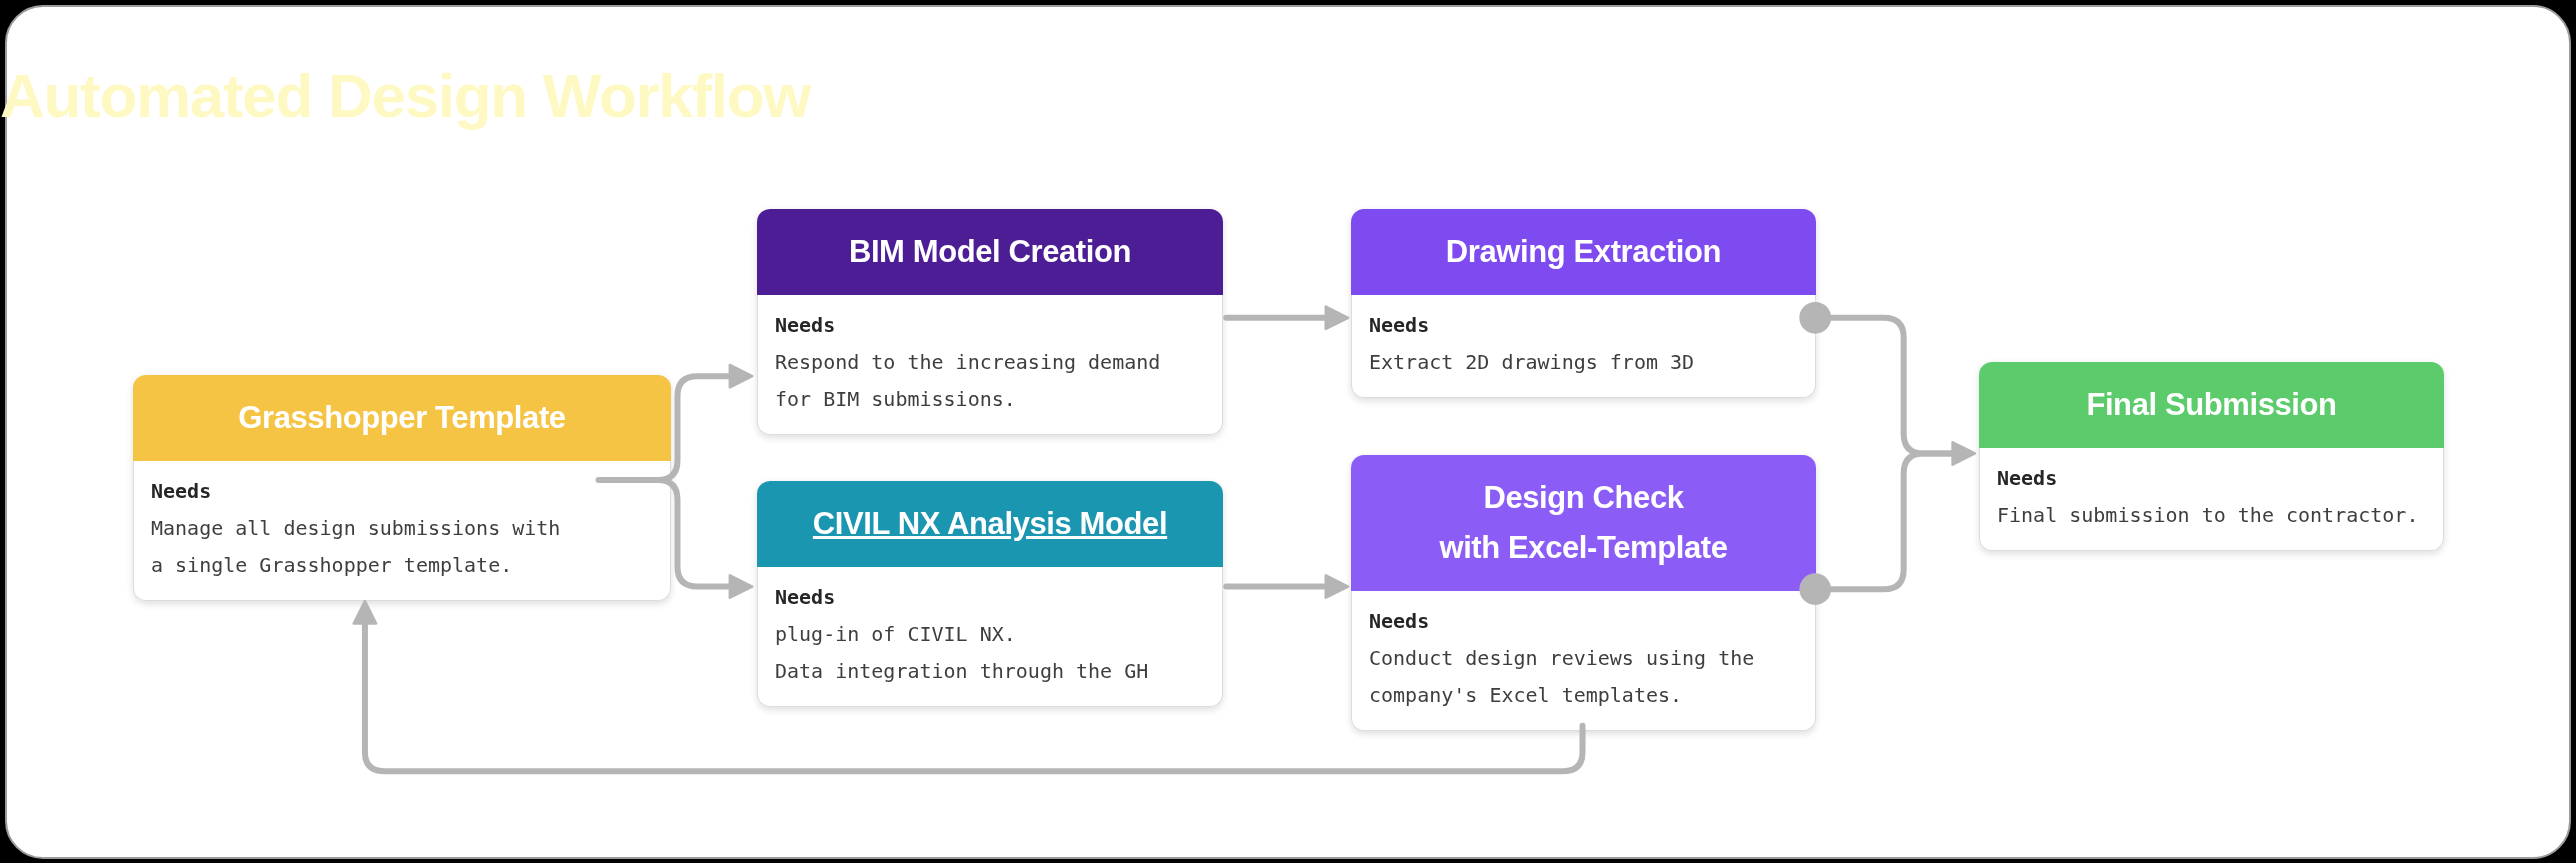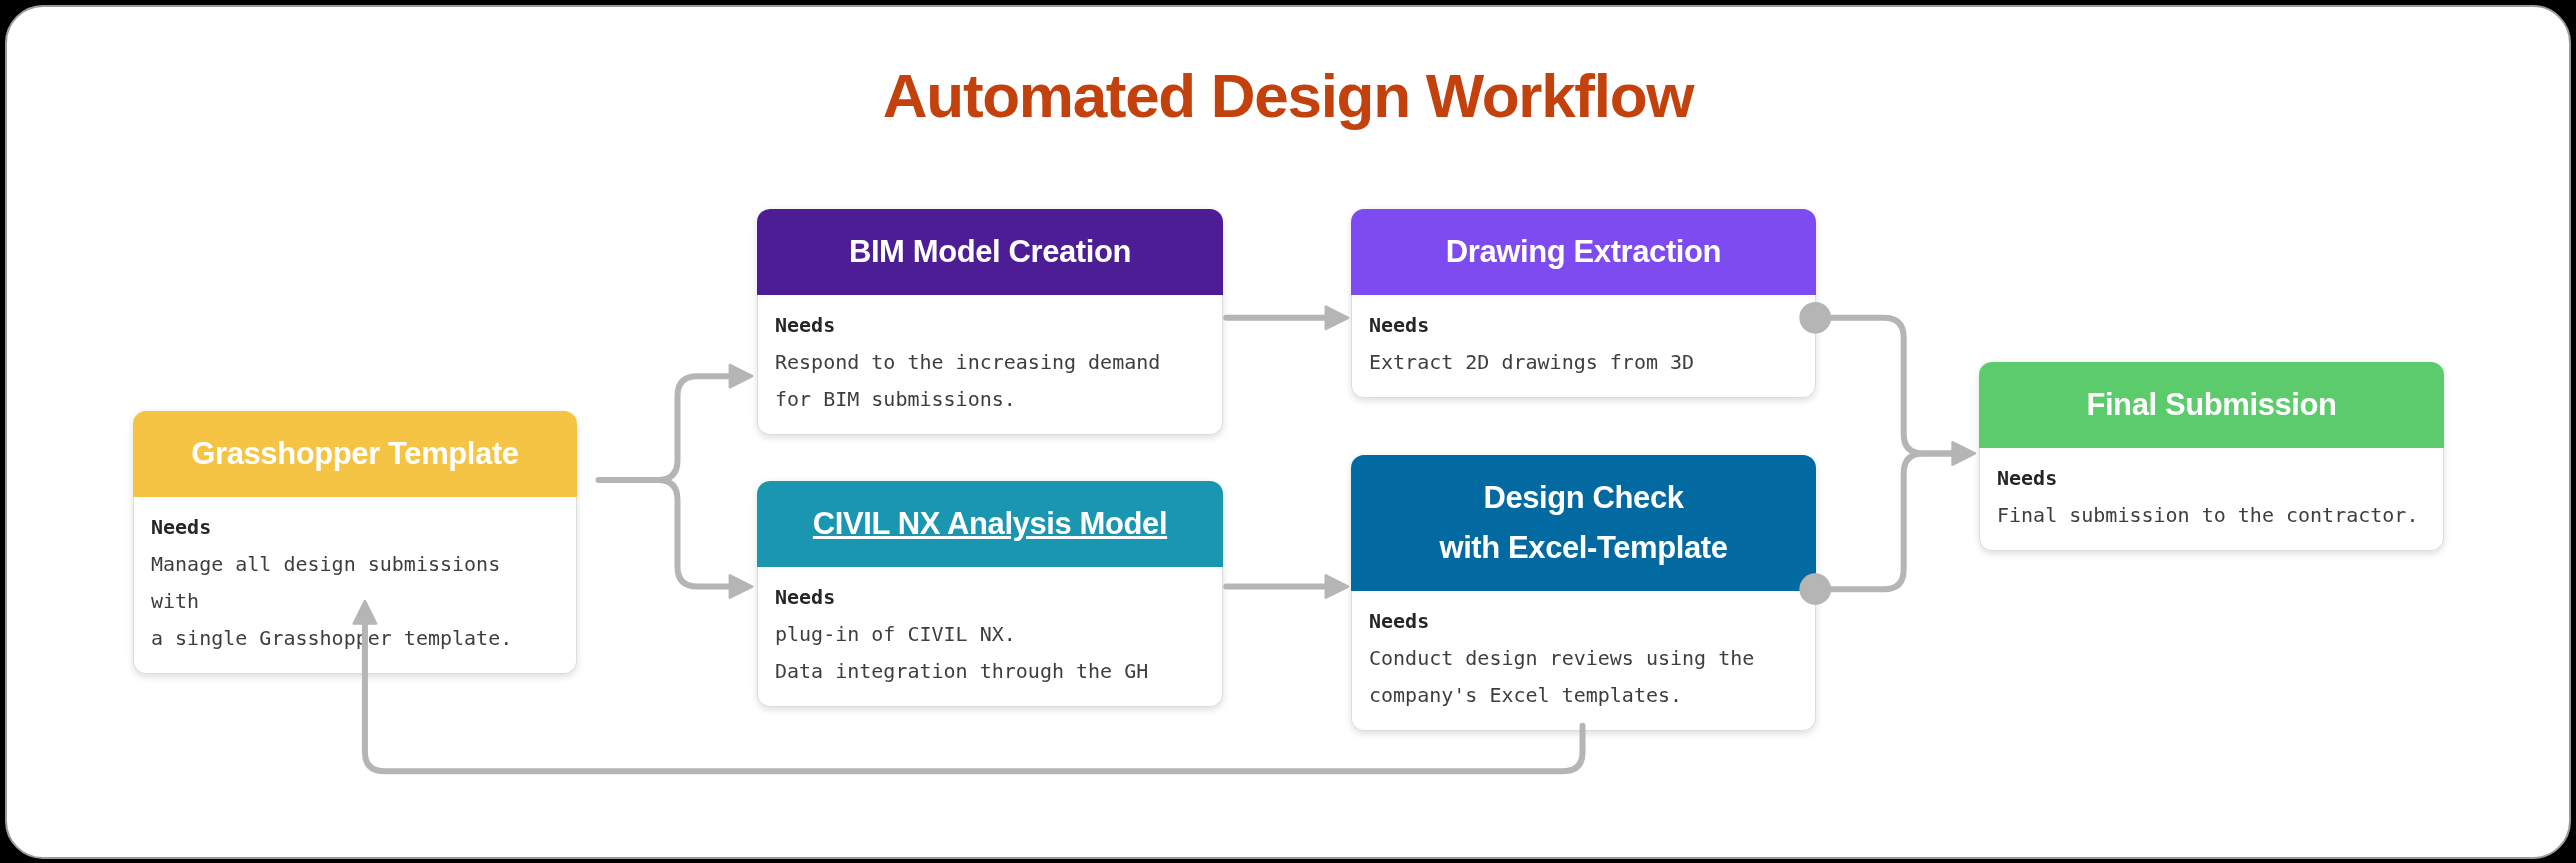--- a/index.html
+++ b/index.html
@@ -22,25 +22,24 @@
     left: 5.2px; top: 5.2px; right: 5.2px; bottom: 5.2px;
     background: #ffffff;
     border: 2.6px solid #9b9b9b;
     border-radius: 38px;
   }
   .title {
     position: absolute;
     top: 60px;
     left: 0;
     width: 100%;
-    text-align: center;
     font-size: 62px;
     font-weight: 700;
     letter-spacing: -1.3px;
-    color: #c2410c;
+    color: #fef9c3;
     z-index: 3;
   }
   .box {
     position: absolute;
     z-index: 4;
     border-radius: 13px;
     box-shadow: 0 2.6px 7.7px rgba(0,0,0,0.13);
     background: #ffffff;
   }
   .box-header {
@@ -100,21 +99,21 @@
   }
 </style>
 </head>
 <body style="background: rgb(0, 0, 0);">
 
 <div class="stage">
   <div class="card"></div>
 
   <div class="title">Automated Design Workflow</div>
 
-  <div class="box" style="left:133px; top:375px; width:444px;margin-top:36px;">
+  <div class="box" style="left:133px; top:375px; width:538px;">
     <div class="box-header" style="background: rgb(246, 196, 68);">
       <span class="t1">Grasshopper Template</span>
 
     </div>
     <div class="box-body">
       <div class="needs">Needs</div>
       <div class="desc">Manage all design submissions with</div>
       <div class="desc">a single Grasshopper template.</div>
     </div>
   </div>
@@ -148,21 +147,21 @@
       <span class="t1">Drawing Extraction</span>
 
     </div>
     <div class="box-body">
       <div class="needs">Needs</div>
       <div class="desc">Extract 2D drawings from 3D</div>
     </div>
   </div>
 
   <div class="box two-line" style="left:1351px; top:455px; width:465px;">
-    <div class="box-header" style="background: #0369a1;">
+    <div class="box-header" style="background: #8b5cf6;">
       <span class="t1">Design Check</span>
       <span class="t2">with Excel-Template</span>
     </div>
     <div class="box-body">
       <div class="needs">Needs</div>
       <div class="desc">Conduct design reviews using the</div>
       <div class="desc">company's Excel templates.</div>
     </div>
   </div>
 

